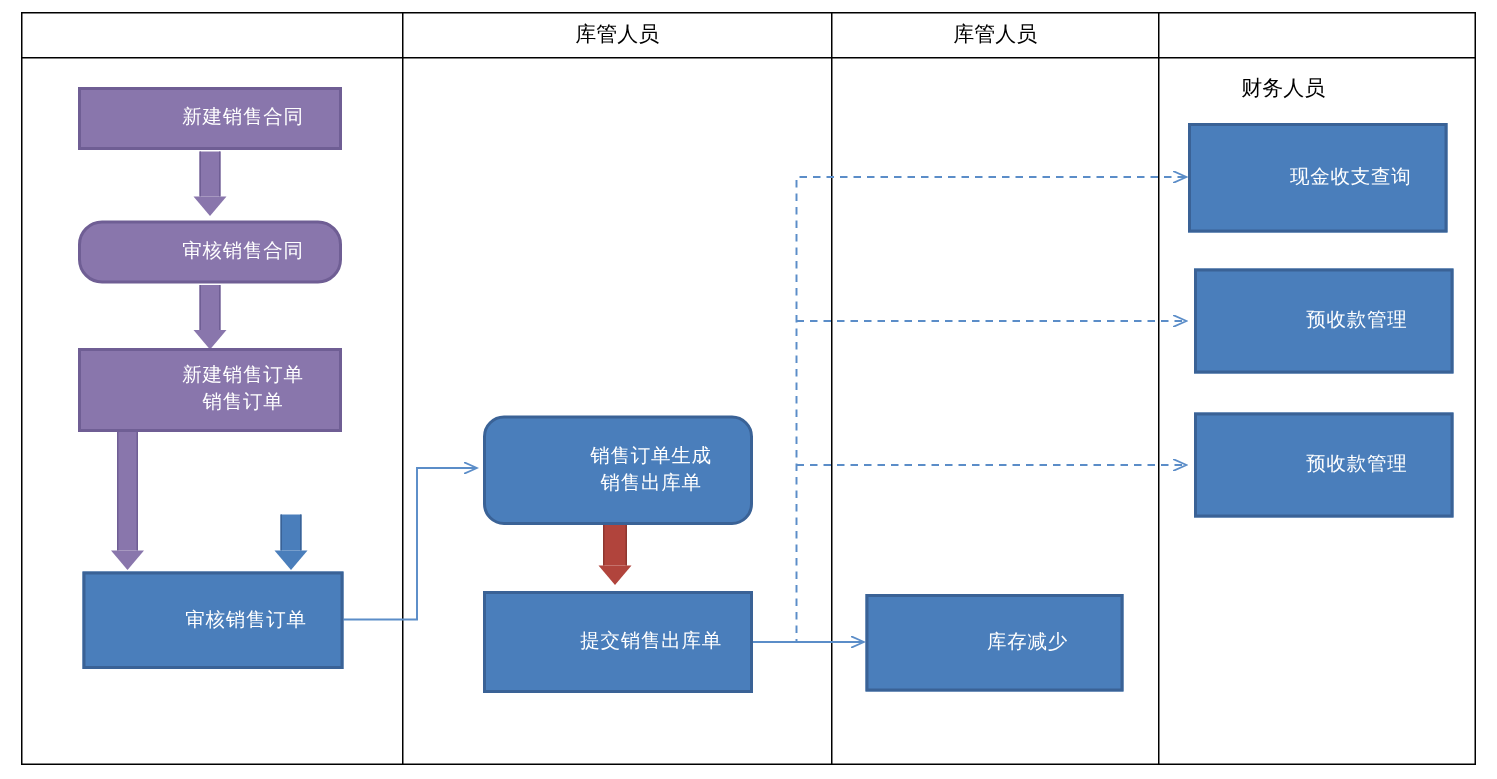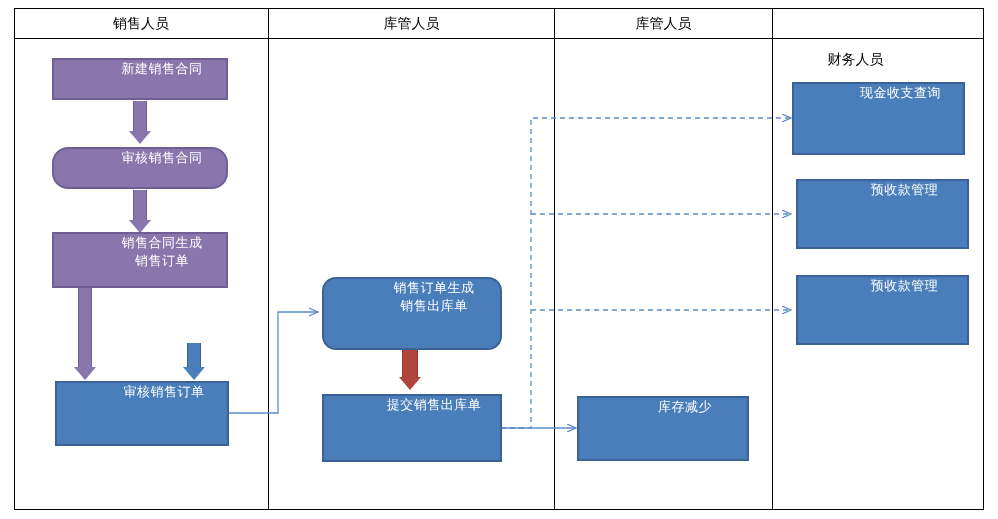--- a/index.html
+++ b/index.html
@@ -50,20 +50,21 @@
     font-size: 14px;
     color: #000000;
     white-space: nowrap;
   }
 
   
   .node {
     position: absolute;
     box-sizing: border-box;
     display: flex;
+    align-items: center;
     justify-content: center;
     text-align: center;
     font-size: 13px;
     line-height: 18px;
     color: #ffffff;
     border-style: solid;
     border-width: 2px;
     letter-spacing: 0.5px;
     padding-left: 44px;
   }
@@ -116,21 +117,20 @@
 
 <div id="canvas">
 
   <div class="lane-frame"></div>
   <div class="lane-header-rule"></div>
 
   <div class="lane-divider" style="left:268px;"></div>
   <div class="lane-divider" style="left:554px;"></div>
   <div class="lane-divider" style="left:772px;"></div>
 
-  <div class="lane-title" style="left:14px;  width:254px;">销售人员</div>
   <div class="lane-title" style="left:269px; width:285px;">库管人员</div>
   <div class="lane-title" style="left:555px; width:217px;">库管人员</div>
   <div class="lane-title" style="left:750px; width:211px;margin-top:36px;">财务人员</div>
 
   <svg id="wires" viewBox="0 0 998 519" xmlns="http://www.w3.org/2000/svg">
     <defs>
       <marker id="openArrow" markerWidth="10" markerHeight="8" refX="9" refY="4" orient="auto" markerUnits="userSpaceOnUse">
         <path d="M0,0 L9,4 L0,8" fill="none" stroke="#5B8DC8" stroke-width="1.2"></path>
       </marker>
     </defs>
@@ -181,21 +181,21 @@
 
   <div class="node purple" style="left:52px;  top:58px;  width:176px; height:42px;">
     <span class="node-label">新建销售合同</span>
   </div>
 
   <div class="node purple" style="left:52px;  top:147px; width:176px; height:42px;border-radius:16px;">
     <span class="node-label">审核销售合同</span>
   </div>
 
   <div class="node purple" style="left:52px;  top:232px; width:176px; height:56px;">
-    <span class="node-label">销售合同生成
+    <span class="node-label">新建销售订单
 销售订单</span>
   </div>
 
 
   <div class="node blue" style="left:55px;  top:381px; width:174px; height:65px;">
     <span class="node-label">审核销售订单</span>
   </div>
 
   <div class="node blue" style="left:322px; top:277px; width:180px; height:73px;border-radius:14px;">
     <span class="node-label">销售订单生成

